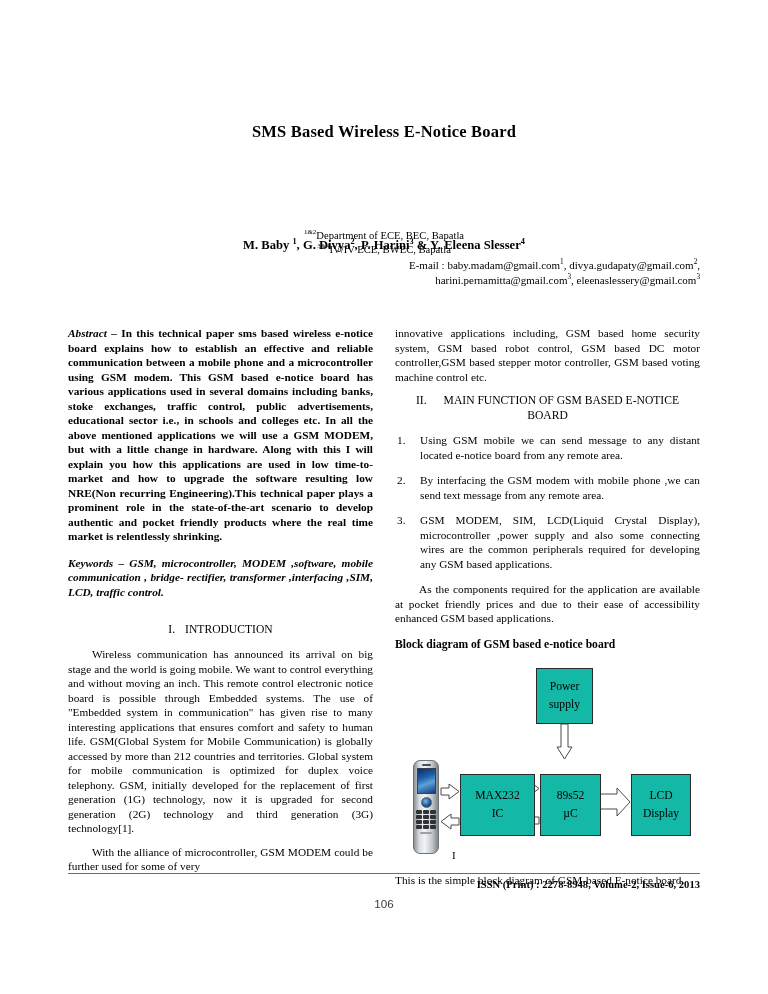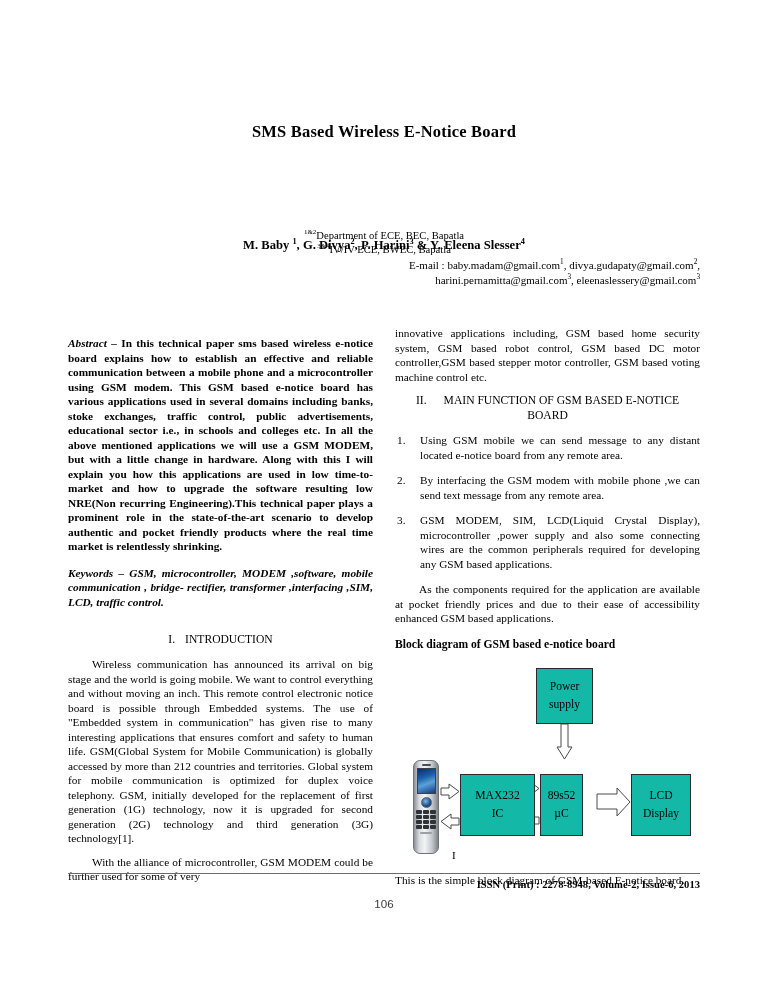--- a/index.html
+++ b/index.html
@@ -83,21 +83,21 @@
     font-size: 11.3px;
     line-height: 1.285;
     text-align: justify;
   }
   .col-left  { left: 68px; }
   .col-right { left: 395px; }
 
   .abstract {
     font-weight: bold;
     text-align: justify;
-    margin: 10px 0 0 0;
+    margin: 0 0 0 0;
   }
   .abstract .lead {
     font-style: italic;
     font-weight: bold;
   }
   .keywords {
     font-weight: bold;
     font-style: italic;
     text-align: justify;
     margin: 12px 0 0 0;
@@ -171,21 +171,21 @@
     display: flex;
     flex-direction: column;
     justify-content: center;
     align-items: center;
     line-height: 1.5;
   }
   .dbox span { display: block; }
 
   #box-power   { left: 141px; top: 6px;   width: 57px;  height: 56px; }
   #box-max232  { left: 65px;  top: 112px; width: 75px;  height: 62px; }
-  #box-uc      { left: 145px; top: 112px; width: 43px;  height: 62px; }
+  #box-uc      { left: 145px; top: 112px; width: 61px;  height: 62px; }
   #box-lcd     { left: 236px; top: 112px; width: 60px;  height: 62px; }
 
   
   .diagram svg {
     position: absolute;
     left: 0; top: 0;
     width: 305px; height: 205px;
     overflow: visible;
   }
 

